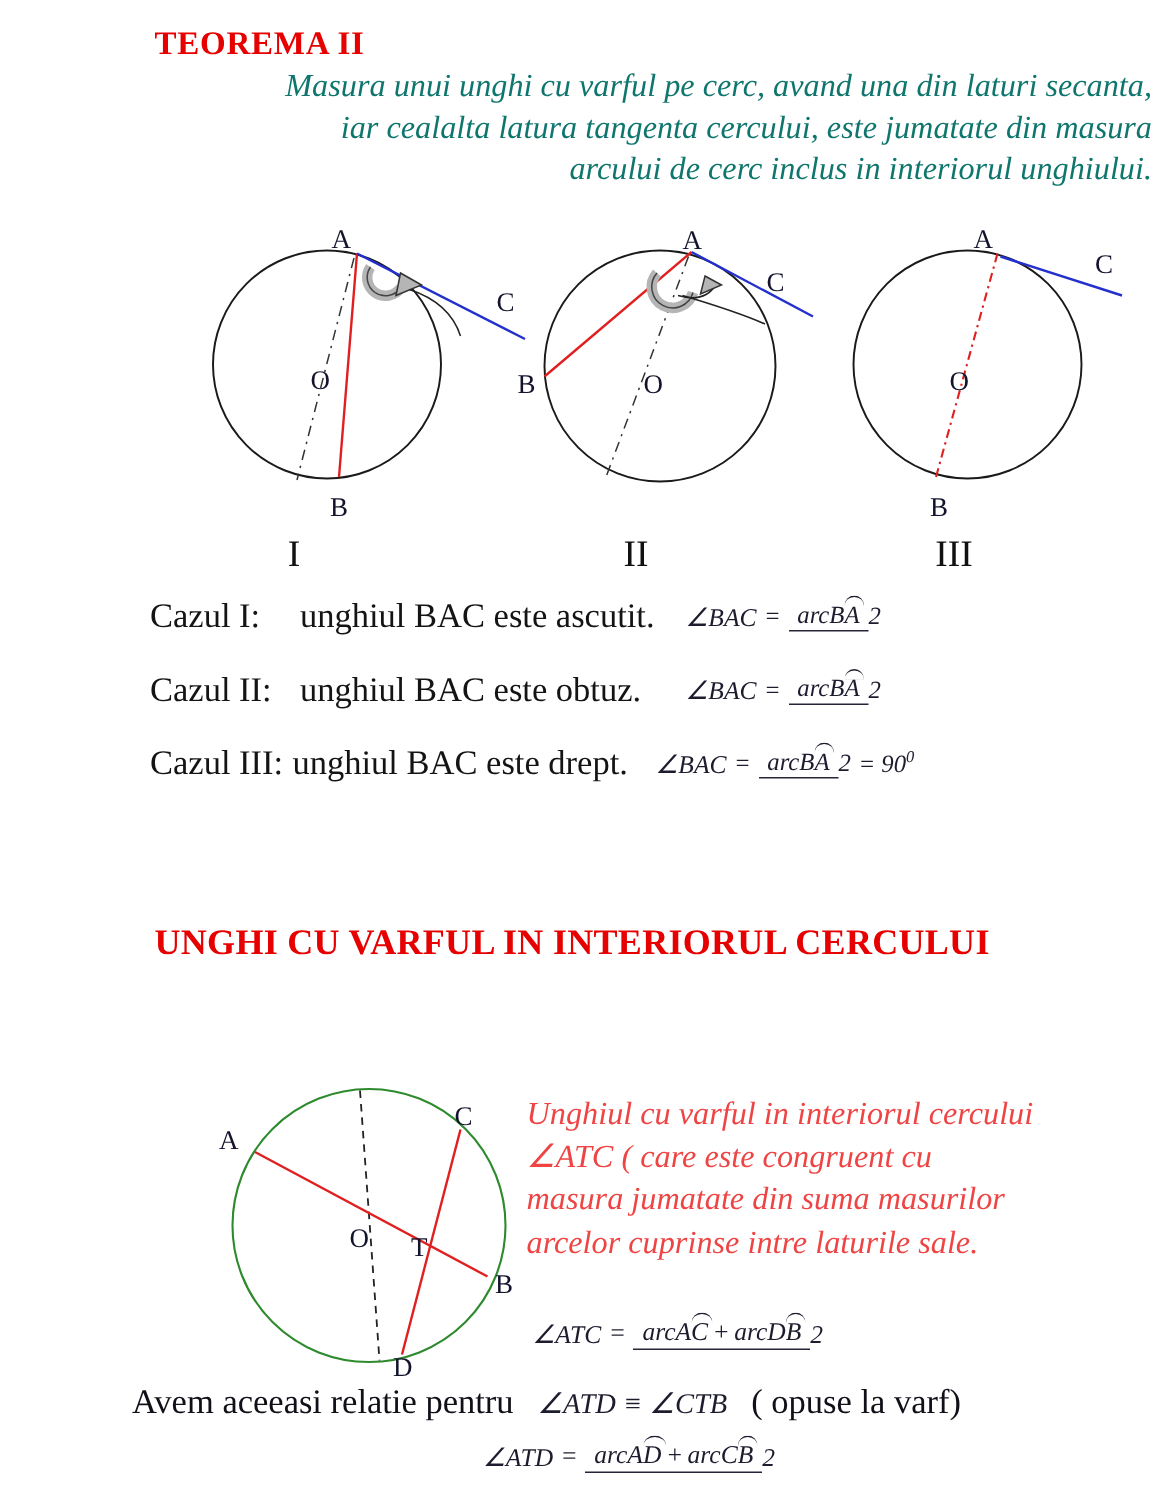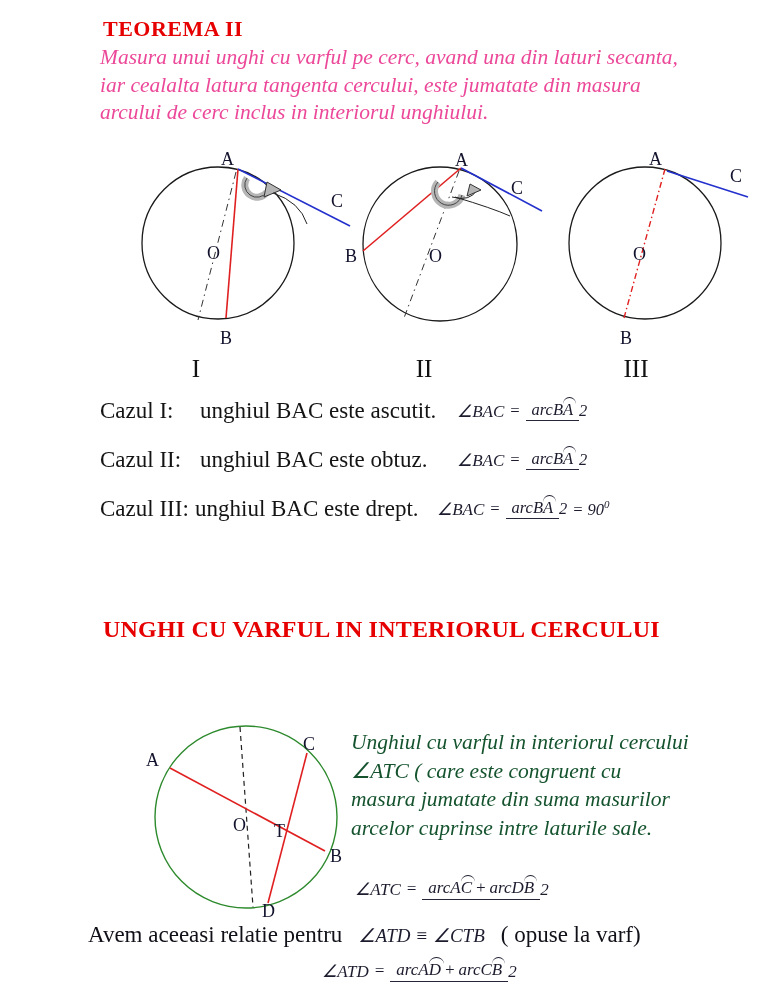--- a/index.html
+++ b/index.html
@@ -14,21 +14,21 @@
     letter-spacing:0.5px;
   }
   .heading2 {
     position:absolute; left:103px; top:616px;
     font-size:24px; font-weight:bold; color:var(--red-heading,#e60000);
     letter-spacing:0.2px; white-space:nowrap;
   }
   
   .intro {
     position:absolute; left:100px; top:44px; width:668px;
-    font-style:italic; font-size:21.5px; line-height:27.5px; color:#ec4899;
+    font-style:italic; font-size:21.5px; line-height:27.5px; color:#0f766e;text-align:right;
   }
   
   .case-row { position:absolute; left:100px; width:620px; height:50px; font-size:23px; }
   .case-label { position:absolute; left:0; top:10px; white-space:nowrap; }
   .case-desc  { position:absolute; top:10px; white-space:nowrap; }
   
   .formula {
     position:absolute; display:inline-flex; align-items:center; gap:5px;
     font-style:italic; font-size:16.5px; height:46px; color:#1c1c2e; white-space:nowrap;
   }
@@ -39,21 +39,21 @@
   .ftail sup { font-size:11px; }
   .hat-letter { position:relative; display:inline-block; }
   .hat-letter::after {
     content:""; position:absolute; left:0; right:-3px; top:-3.5px; height:6px;
     border-top:1.4px solid currentColor;
     border-radius:50% 50% 0 0 / 100% 100% 0 0;
   }
   
   .para2 {
     position:absolute; left:351px; top:728px; width:420px;
-    font-style:italic; font-size:21.5px; line-height:28.6px; color:#14532d;
+    font-style:italic; font-size:21.5px; line-height:28.6px; color:#ef4444;
   }
   .para2 .upright { font-style:normal; }
   .closing {
     position:absolute; left:88px; top:922px; font-size:23px; white-space:nowrap; color:#101018;
   }
   .closing .mid { font-style:italic; font-size:19px; margin:0 16px; color:#1c1c2e; }
   
   .figs-top { position:absolute; left:0; top:0; }
   .fig4 { position:absolute; left:0; top:700px; }
   .fig-label { font-family:"Liberation Serif", serif; font-size:18px; fill:#13132e; }

